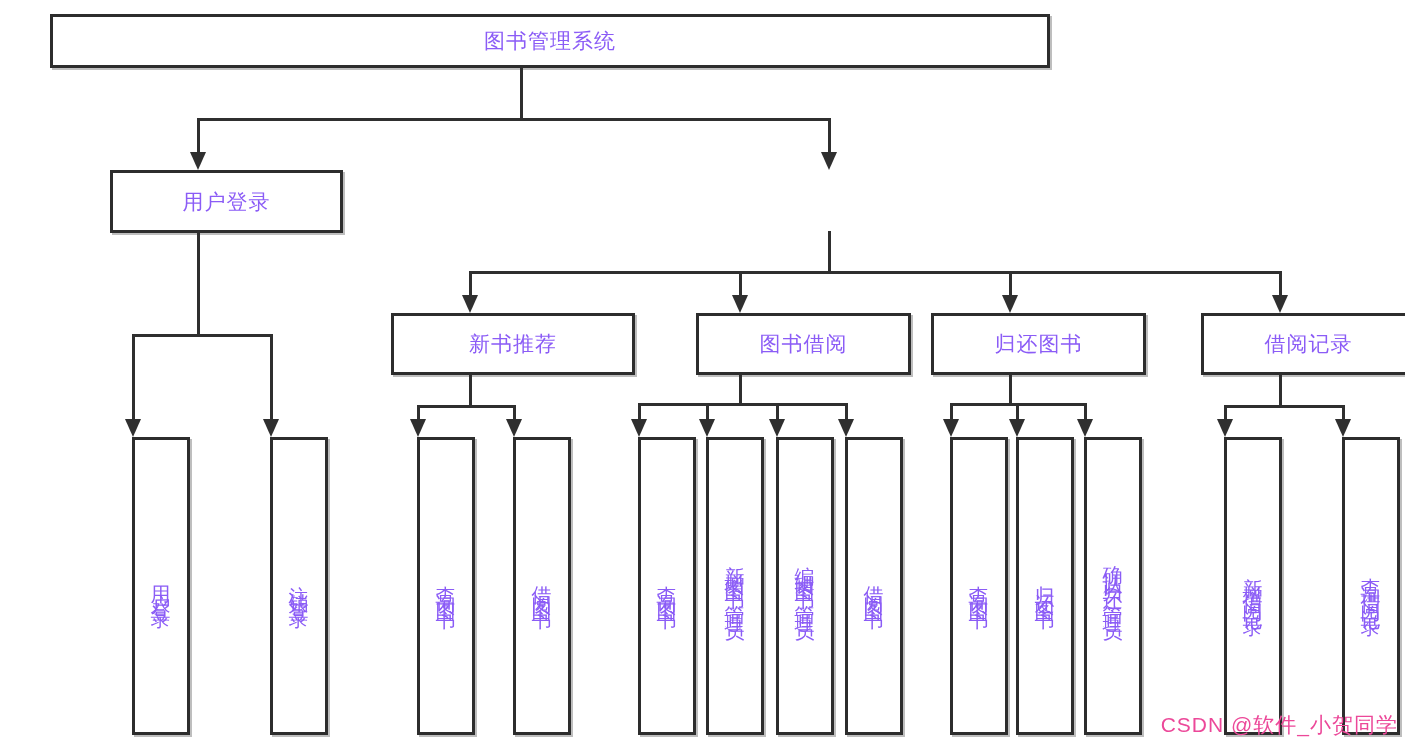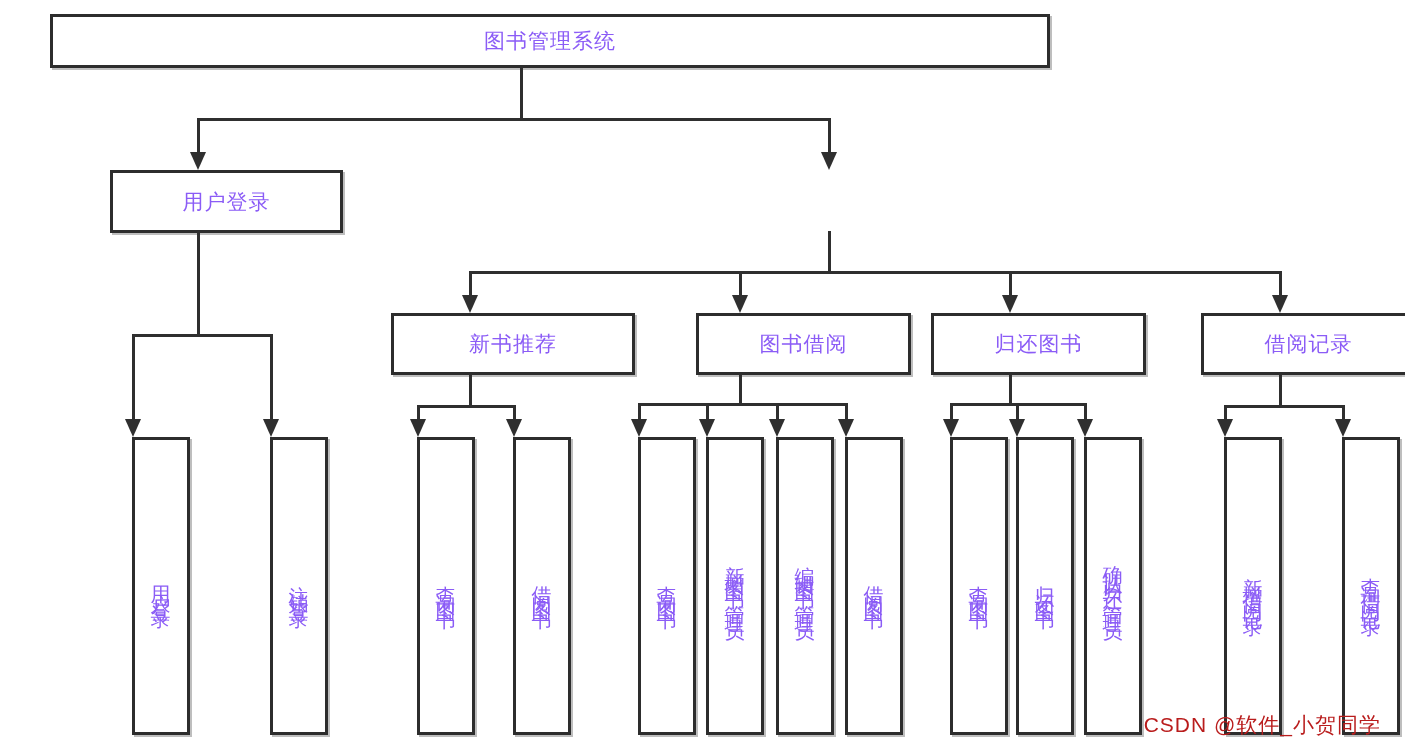--- a/index.html
+++ b/index.html
@@ -37,23 +37,23 @@
   .vline{position:absolute;width:3px;background:#2f2f2f;}
   .hline{position:absolute;height:3px;background:#2f2f2f;}
   .arrow{
     position:absolute;width:0;height:0;
     border-left:8px solid transparent;
     border-right:8px solid transparent;
     border-top:18px solid #2f2f2f;
   }
   .watermark{
     position:absolute;
-    right:24px;bottom:8px;
+    right:7px;bottom:8px;
     font-size:21px;
-    color:#b91c1c;
+    color:#ec4899;
     letter-spacing:1px;
     white-space:nowrap;
     margin-left:12px;
   }
 </style>
 </head>
 <body>
 
 <div class="stage">
 

